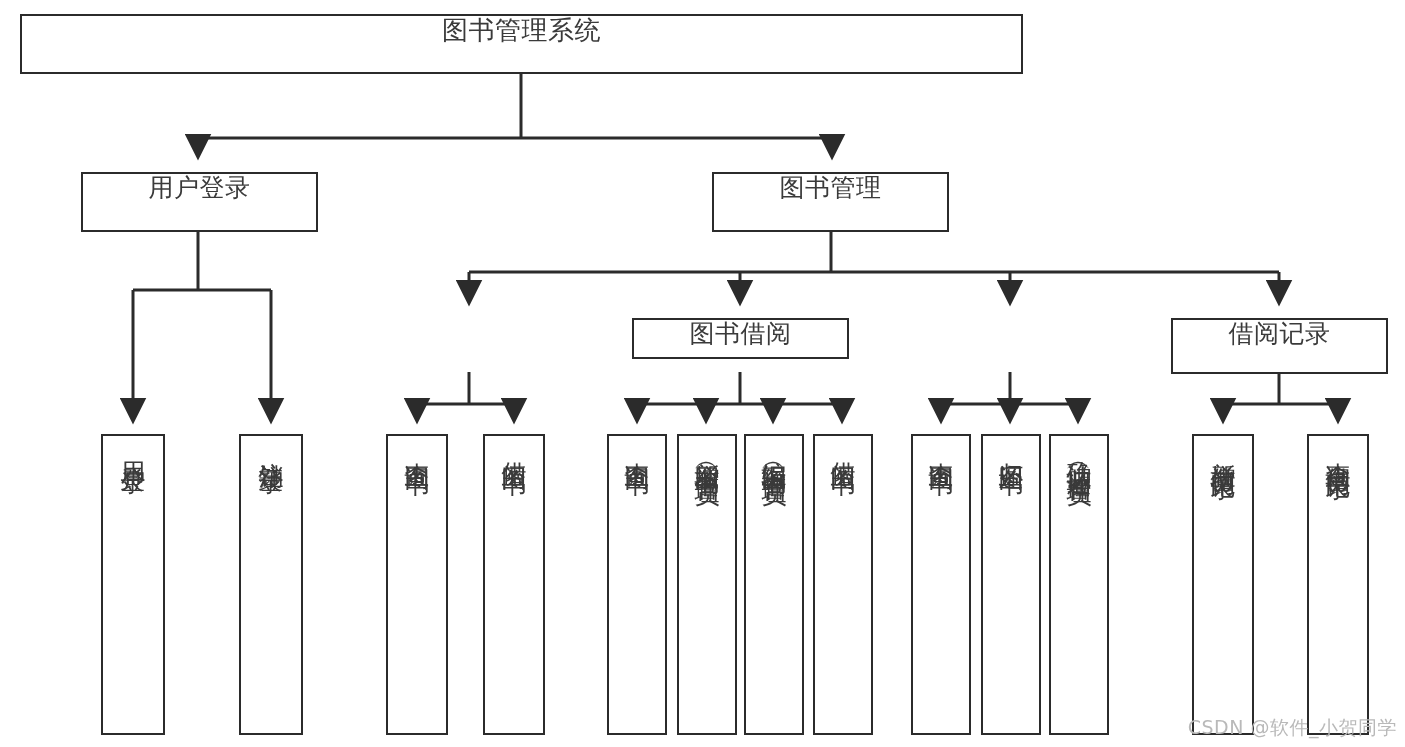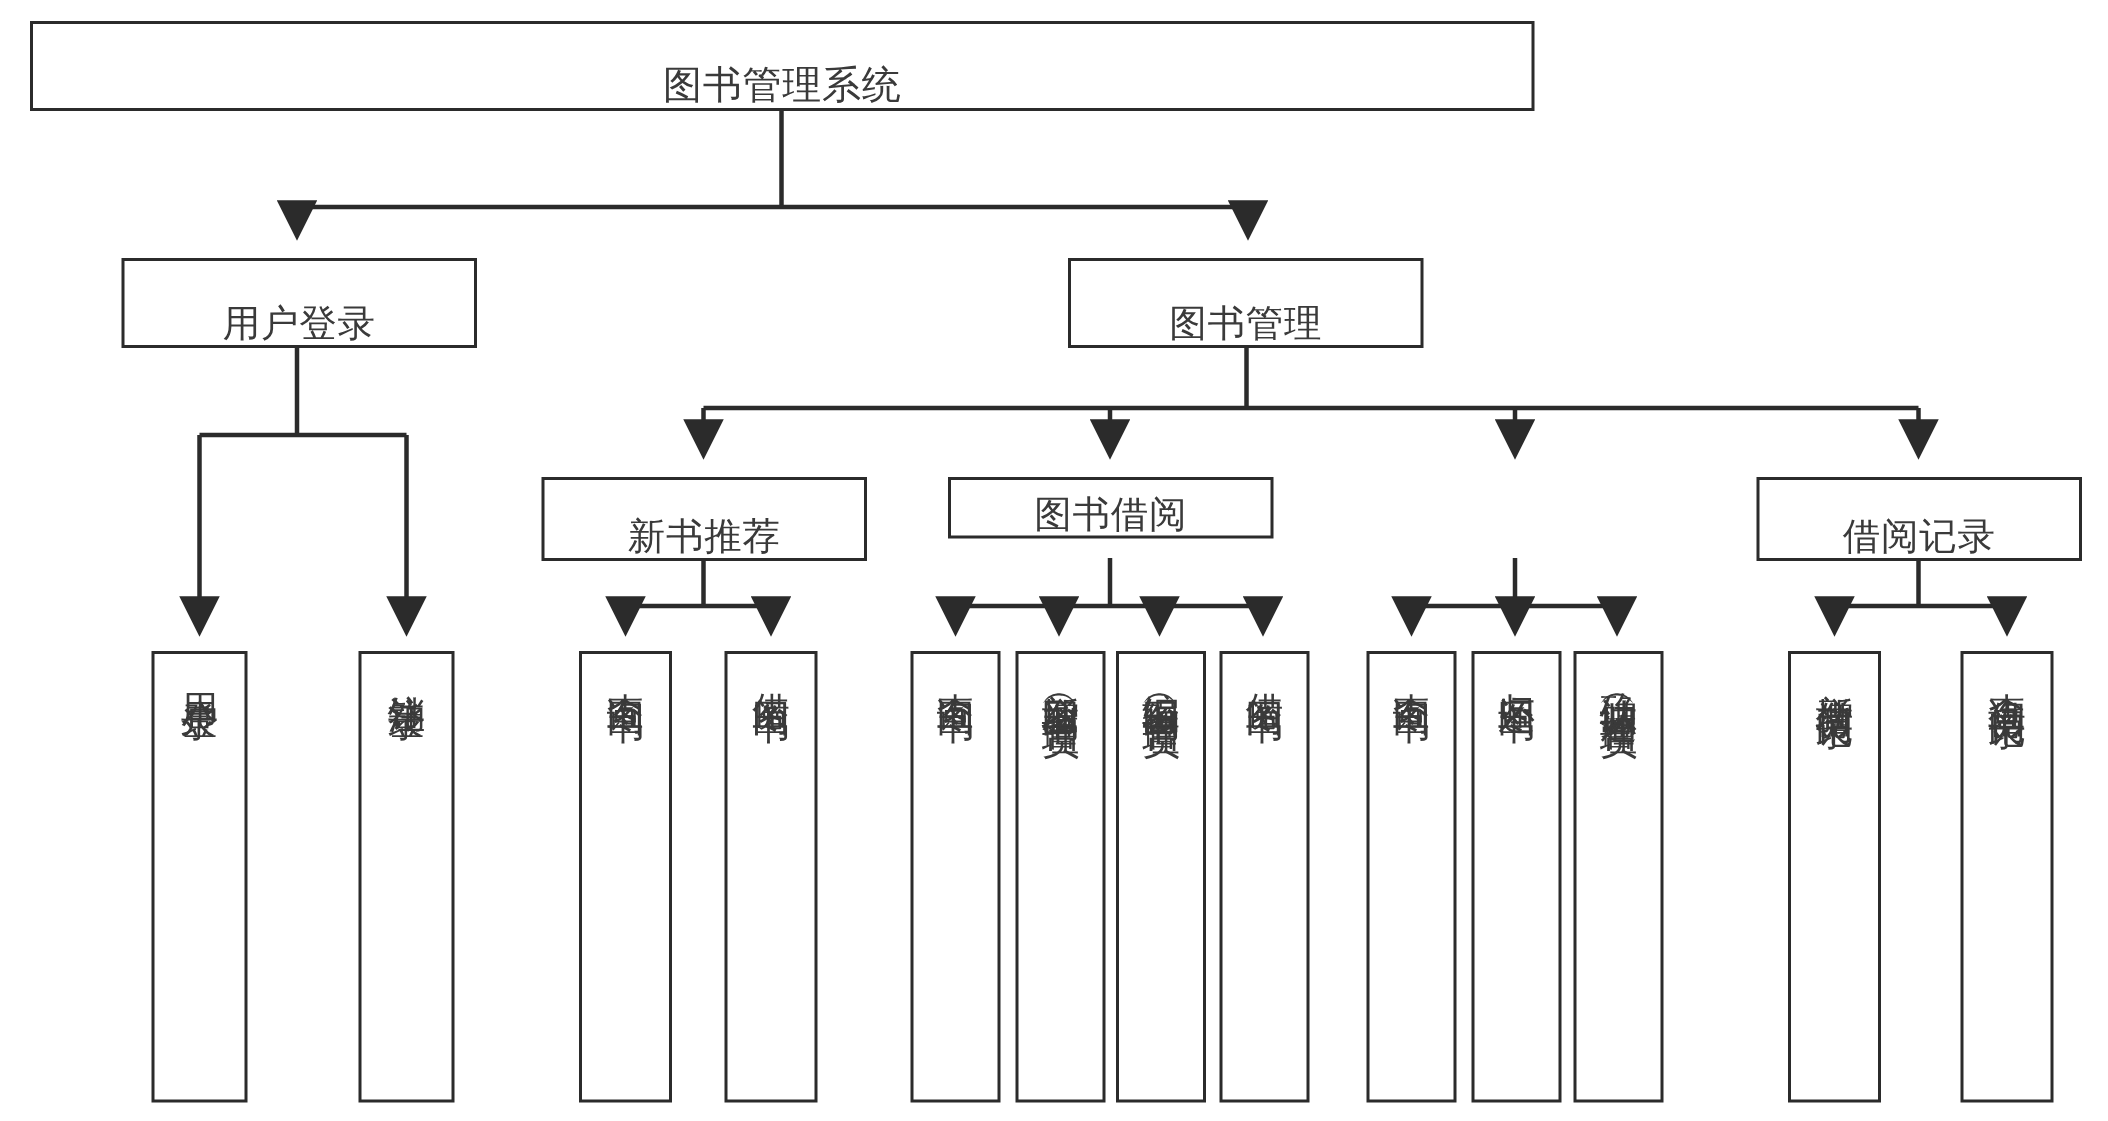--- a/index.html
+++ b/index.html
@@ -25,21 +25,21 @@
     width: 1405px;
     height: 747px;
     pointer-events: none;
   }
   .node {
     position: absolute;
     box-sizing: border-box;
     background: #ffffff;
     border: 2.5px solid #2b2b2b;
     display: flex;
-    align-items: flex-end;
+    align-items: flex-start;
     justify-content: center;
     color: #3a3a3a;
     z-index: 2;
   }
   .node .label {
     color: #3a3a3a;
     line-height: 1.12;
     letter-spacing: 0.5px;
     white-space: nowrap;
   }
@@ -135,23 +135,20 @@
   </div>
 
   <div class="node h" style="left:81px; top:172px; width:237px; height:60px;">
     <span class="label">用户登录</span>
   </div>
 
   <div class="node h" style="left:712px; top:172px; width:237px; height:60px;">
     <span class="label">图书管理</span>
   </div>
 
-  <div class="node h" style="left:361px; top:318px; width:217px; height:56px;">
-    <span class="label">新书推荐</span>
-  </div>
 
   <div class="node h" style="left:632px; top:318px; width:217px; height:41px;">
     <span class="label">图书借阅</span>
   </div>
 
 
   <div class="node h" style="left:1171px; top:318px; width:217px; height:56px;">
     <span class="label">借阅记录</span>
   </div>
 
@@ -200,14 +197,15 @@
   </div>
 
   <div class="node v" style="left:1192px; top:434px; width:62px; height:301px;">
     <span class="label">新增借阅记录</span>
   </div>
 
   <div class="node v" style="left:1307px; top:434px; width:62px; height:301px;">
     <span class="label">查询借阅记录</span>
   </div>
 
+  <div id="watermark">CSDN @软件_小贺同学</div>
 
 </div>
 
 </body></html>

